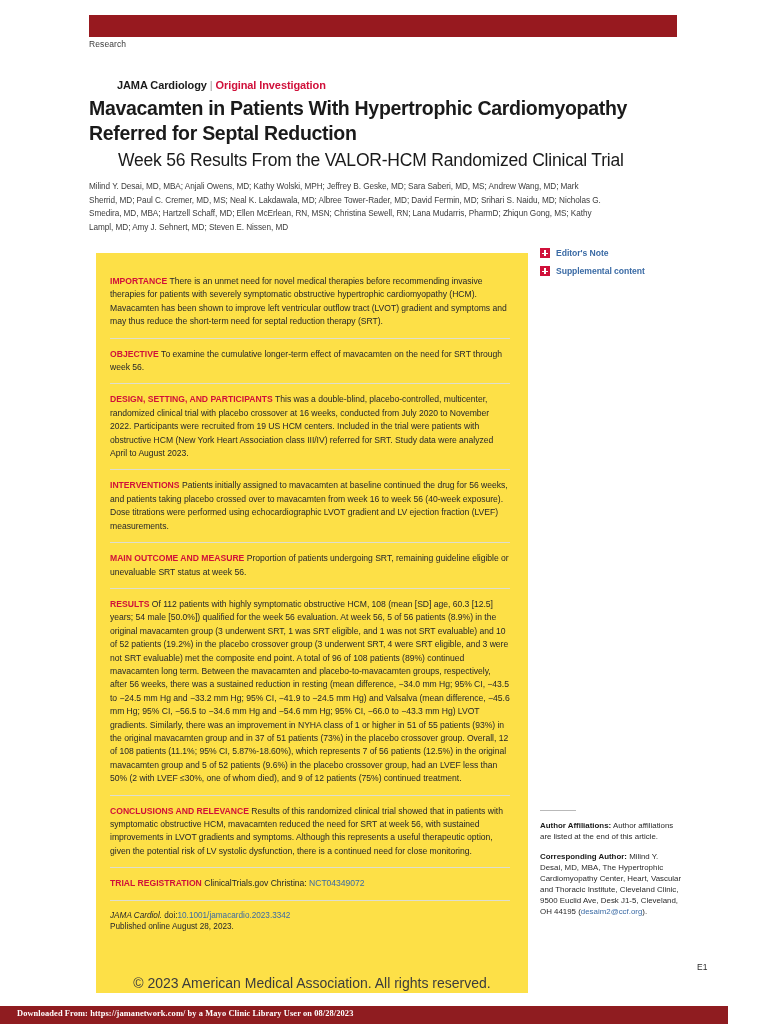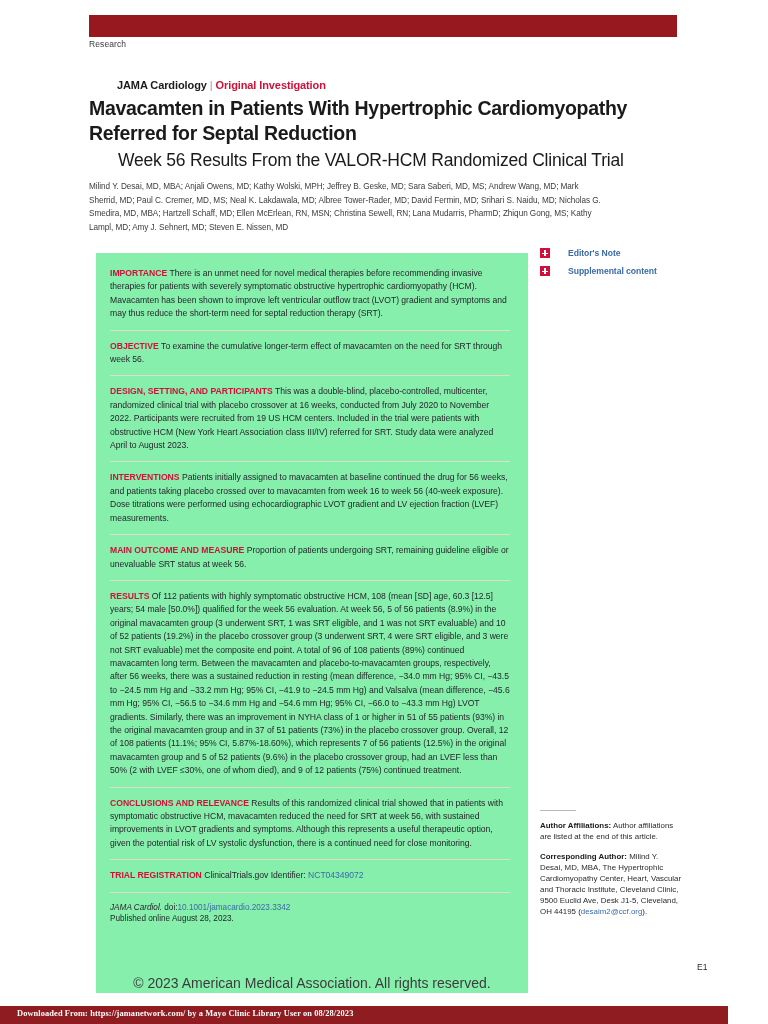--- a/index.html
+++ b/index.html
@@ -94,22 +94,22 @@
     letter-spacing: -0.05px;
   }
 
   
   .abstract {
     position: absolute;
     left: 96px;
     top: 253px;
     width: 432px;
     min-height: 740px;
-    background: #86efac;
-    padding: 14px 18px 12px 14px;
+    background: #fde047;
+    padding: 22px 18px 12px 14px;
   }
   .abs-sec {
     font-size: 8.6px;
     line-height: 13.4px;
     color: #26262a;
     letter-spacing: -0.03px;
     padding-bottom: 9px;
     margin-bottom: 0;
     text-align: left;
   }
@@ -149,21 +149,20 @@
   .notes {
     position: absolute;
     left: 540px;
     top: 248px;
     width: 150px;
   }
   .note-row {
     display: flex;
     align-items: center;
     margin-bottom: 8px;
-    gap: 12px;
   }
   .plus-icon {
     width: 10px;
     height: 10px;
     background: #d0103a;
     position: relative;
     flex: 0 0 auto;
     margin-right: 6px;
   }
   .plus-icon::before,
@@ -272,21 +271,21 @@
 
     <div class="abs-sec">
       <span class="abs-head">RESULTS</span><span>Of 112 patients with highly symptomatic obstructive HCM, 108 (mean [SD] age, 60.3 [12.5] years; 54 male [50.0%]) qualified for the week 56 evaluation. At week 56, 5 of 56 patients (8.9%) in the original mavacamten group (3 underwent SRT, 1 was SRT eligible, and 1 was not SRT evaluable) and 10 of 52 patients (19.2%) in the placebo crossover group (3 underwent SRT, 4 were SRT eligible, and 3 were not SRT evaluable) met the composite end point. A total of 96 of 108 patients (89%) continued mavacamten long term. Between the mavacamten and placebo-to-mavacamten groups, respectively, after 56 weeks, there was a sustained reduction in resting (mean difference, −34.0 mm Hg; 95% CI, −43.5 to −24.5 mm Hg and −33.2 mm Hg; 95% CI, −41.9 to −24.5 mm Hg) and Valsalva (mean difference, −45.6 mm Hg; 95% CI, −56.5 to −34.6 mm Hg and −54.6 mm Hg; 95% CI, −66.0 to −43.3 mm Hg) LVOT gradients. Similarly, there was an improvement in NYHA class of 1 or higher in 51 of 55 patients (93%) in the original mavacamten group and in 37 of 51 patients (73%) in the placebo crossover group. Overall, 12 of 108 patients (11.1%; 95% CI, 5.87%-18.60%), which represents 7 of 56 patients (12.5%) in the original mavacamten group and 5 of 52 patients (9.6%) in the placebo crossover group, had an LVEF less than 50% (2 with LVEF ≤30%, one of whom died), and 9 of 12 patients (75%) continued treatment.</span>
     </div>
 
     <div class="abs-sec">
       <span class="abs-head">CONCLUSIONS AND RELEVANCE</span><span>Results of this randomized clinical trial showed that in patients with symptomatic obstructive HCM, mavacamten reduced the need for SRT at week 56, with sustained improvements in LVOT gradients and symptoms. Although this represents a useful therapeutic option, given the potential risk of LV systolic dysfunction, there is a continued need for close monitoring.</span>
     </div>
 
     <div class="abs-sec trial-reg">
-      <span class="abs-head">TRIAL REGISTRATION</span><span>ClinicalTrials.gov Identifier:</span>
+      <span class="abs-head">TRIAL REGISTRATION</span><span>ClinicalTrials.gov Christina:</span>
       <a class="link" href="#">NCT04349072</a>
     </div>
 
     <div class="abs-meta">
       <span class="ital">JAMA Cardiol.</span>
       <span>doi:</span><a class="link" href="#">10.1001/jamacardio.2023.3342</a><br>
       <span>Published online August 28, 2023.</span>
     </div>
 
     <div class="copyright">© 2023 American Medical Association. All rights reserved.</div>

